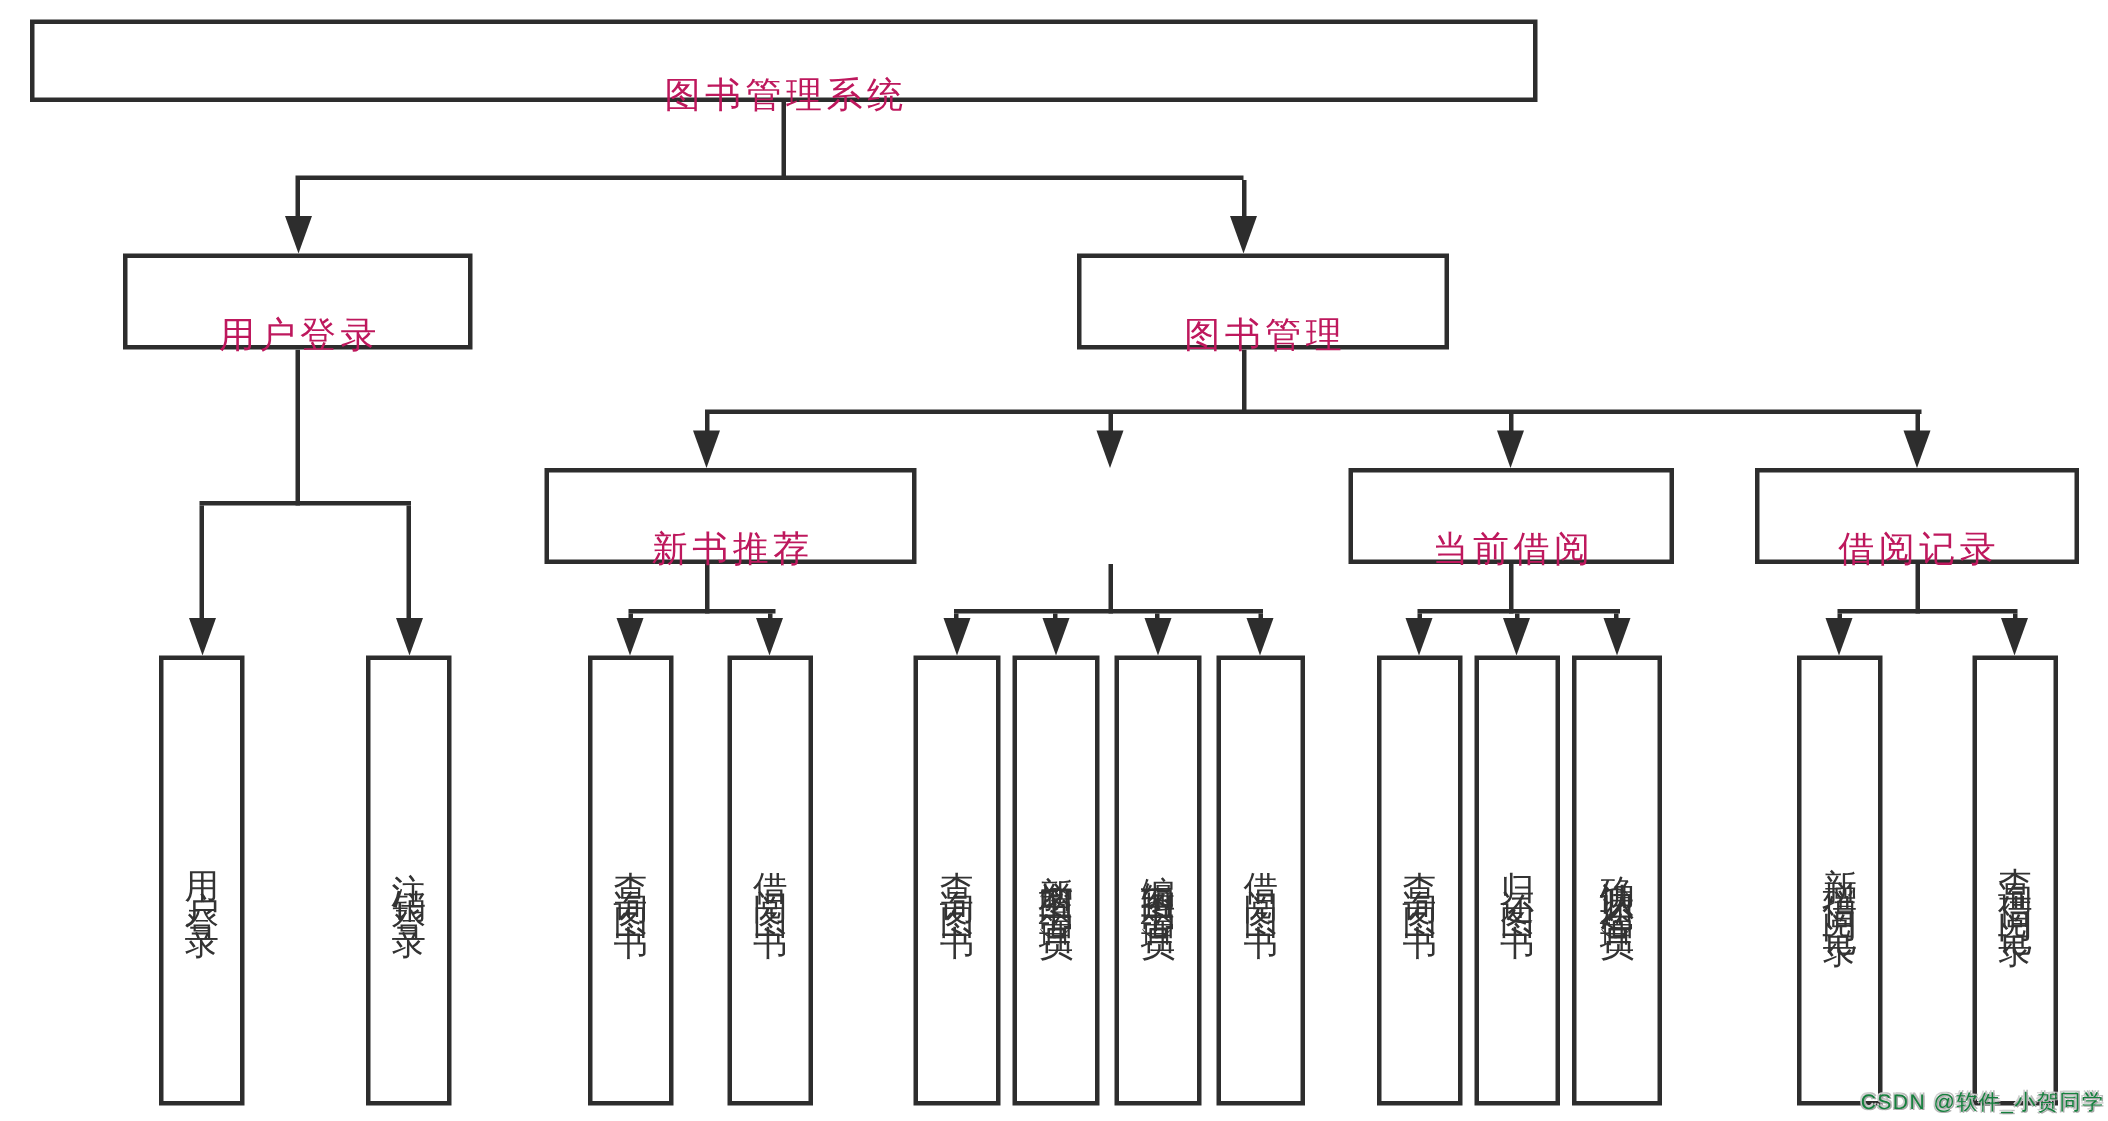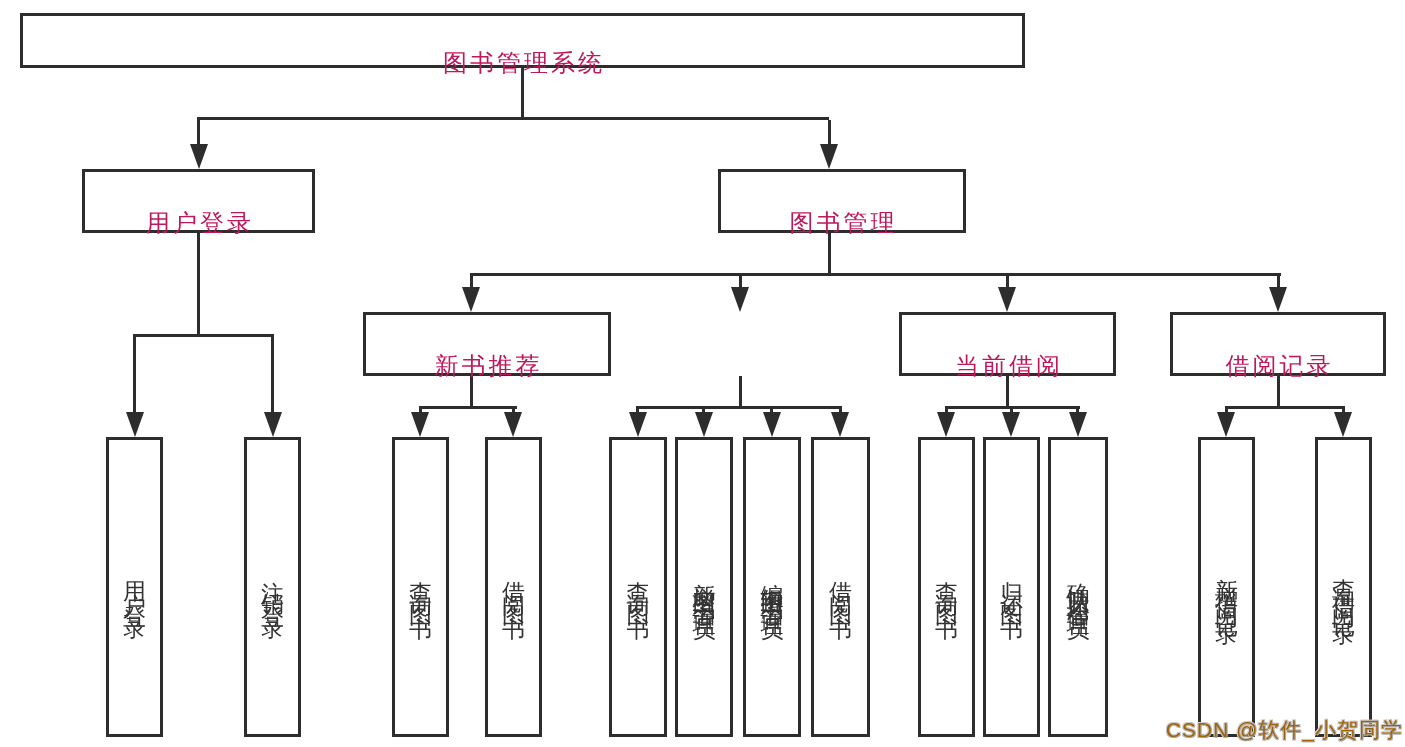--- a/index.html
+++ b/index.html
@@ -12,21 +12,21 @@
         border-left:9px solid transparent; border-right:9px solid transparent;
         border-top:25px solid #2d2d2d; }
   .bx { position:absolute; box-sizing:border-box; background:#ffffff;
         border:3px solid #2d2d2d; display:flex; align-items:center; justify-content:center; }
   .ht { font-size:24px; letter-spacing:3px; text-indent:3px; color:#be185d; white-space:nowrap;margin-top:44px; }
   .vt { writing-mode:vertical-rl; font-size:23px; color:#333333; line-height:1; }
   .s4 { letter-spacing:12px; }
   .s6 { letter-spacing:9px; }
   .s9 { letter-spacing:5px; }
   .wm { position:absolute; right:2px; bottom:3px; z-index:5;
-        font-size:21px; letter-spacing:1px; color:#a16207; white-space:nowrap;
+        font-size:14px; letter-spacing:1px; color:#15803d; white-space:nowrap;
         text-shadow:1px 1px 0 #a8a8a8, -1px -1px 0 #d0d0d0, 1px -1px 0 #bcbcbc, -1px 1px 0 #bcbcbc; }
 </style>
 </head>
 <body>
 
 <div id="canvas">
 
   <div class="ln" style="left:521px;top:68px;width:3px;height:52px"></div>
   <div class="ln" style="left:197px;top:117px;width:632px;height:3px"></div>
   <div class="ln" style="left:197px;top:120px;width:3px;height:28px"></div>

